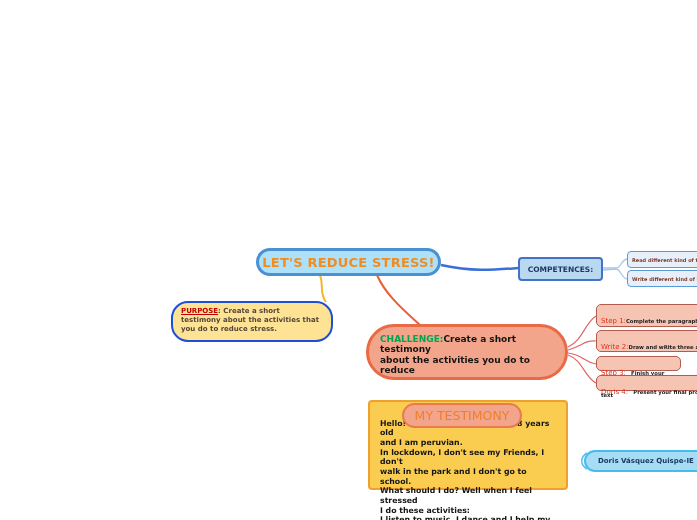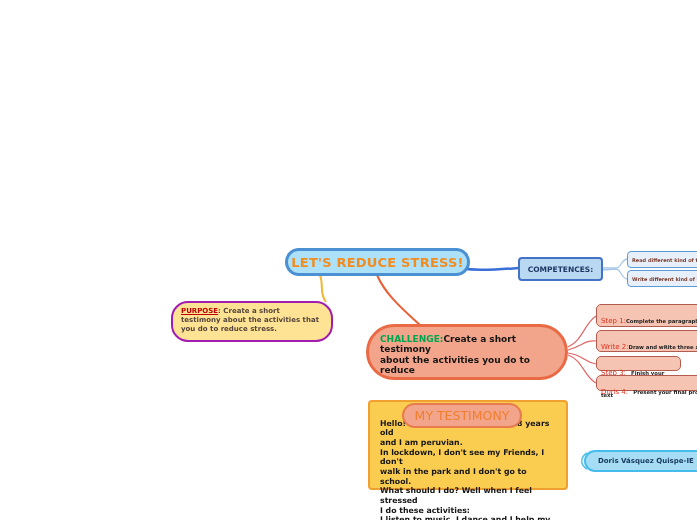--- a/index.html
+++ b/index.html
@@ -6,37 +6,37 @@
   #canvas{
     position:relative;width:697px;height:520px;background:#ffffff;
     overflow:hidden;font-family:"DejaVu Sans","Liberation Sans",sans-serif;
   }
   #wires{position:absolute;left:0;top:0;width:697px;height:520px;z-index:1;pointer-events:none;}
   .node{position:absolute;z-index:2;box-sizing:border-box;display:flex;align-items:center;}
 
   .main-topic{
     left:256px;top:248px;width:185px;height:28px;justify-content:center;
     background:#ADE1F9;border:3px solid #4A90D2;border-radius:15px;
-    font-size:13px;font-weight:bold;color:#F28C1E;letter-spacing:.2px;white-space:nowrap;margin-left:29px;
+    font-size:13px;font-weight:bold;color:#F28C1E;letter-spacing:.2px;white-space:nowrap;
   }
   .competences{
     left:518px;top:257px;width:85px;height:24px;justify-content:center;
     background:#B9D8F2;border:2px solid #4472C4;border-radius:4px;
     font-size:7.5px;font-weight:bold;color:#1F3864;white-space:nowrap;
   }
   .comp-item{
     width:86px;height:17px;left:627px;
     background:#E7F0FA;border:1px solid #5B9BD5;border-radius:4px;
     font-size:5px;font-weight:bold;color:#7B3A2A;padding-left:4px;white-space:nowrap;
   }
   .comp-read{top:251px;}
   .comp-write{top:270px;}
   .purpose{
     left:171px;top:301px;width:162px;height:41px;
-    background:#FFE394;border:2px solid #a21caf;border-radius:17px;
+    background:#FFE394;border:2px solid #1d4ed8;border-radius:17px;
     padding:4px 8px;font-size:7px;line-height:1.3;color:#53453B;font-weight:600;
     display:block;
   }
   .purpose .head{color:#C00000;font-weight:bold;text-decoration:underline;}
   .purpose .body{white-space:pre-line;}
   .challenge{
     left:366px;top:324px;width:202px;height:56px;
     background:#F2A58A;border:3px solid #E96A45;border-radius:28px;
     padding:7px 11px 2px;font-size:9px;line-height:1.16;color:#141414;font-weight:bold;
     display:block;overflow:hidden;

